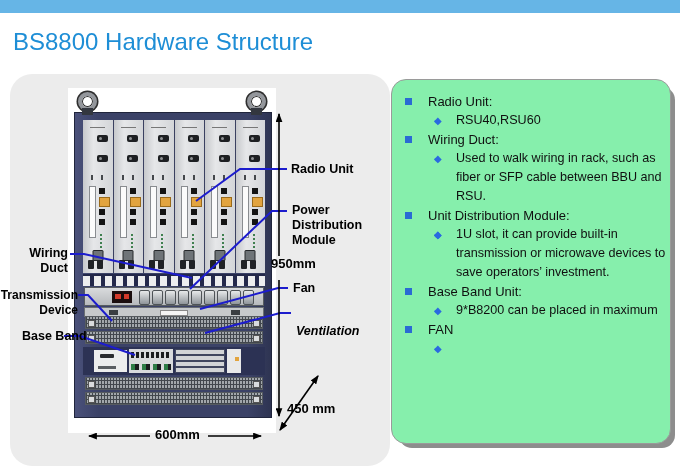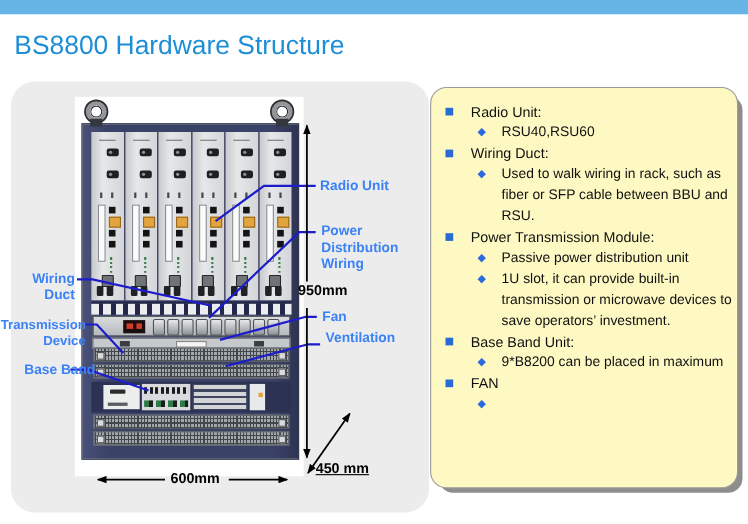--- a/index.html
+++ b/index.html
@@ -95,28 +95,28 @@
         background:repeating-linear-gradient(90deg,#2e7d46 0 4px,#1a1c1e 4px 8px,#d8dadc 8px 11px);}
   .bfill{left:92px;top:2px;width:50px;height:24px;box-sizing:border-box;border:1px solid #40465e;
         background:repeating-linear-gradient(0deg,#d2d4d6 0 4px,#40465e 4px 6px);}
   .brcard{left:144px;top:2px;width:14px;height:24px;background:#e8e9ea;}
   .brcard::before{content:"";position:absolute;right:2px;top:8px;width:4px;height:4px;background:#e2a43f;}
 
   
   .overlay{position:absolute;left:0;top:0;z-index:5;pointer-events:none;}
 
   
-  .dlabel{position:absolute;color:#3b82f6;font-weight:bold;font-size:12.5px;line-height:15px;
+  .dlabel{position:absolute;color:#000000;font-weight:bold;font-size:12.5px;line-height:15px;
           white-space:pre-line;z-index:6;}
   .ra{text-align:right;}
   .dim{position:absolute;color:#000;font-weight:bold;font-size:13px;z-index:6;white-space:nowrap;}
 
   
   .panel{position:absolute;left:391px;top:79px;width:280px;height:365px;box-sizing:border-box;
-         background:#fef9c3;border:1px solid #9a9a9a;border-radius:15px;
+         background:#86efac;border:1px solid #9a9a9a;border-radius:15px;
          box-shadow:6px 6px 0 -2px #8d8d8d;padding:12px 4px 0 0;z-index:4;}
   .pitem{position:relative;padding-left:36px;font-size:13px;line-height:19px;color:#101010;}
   .pitem .sq{position:absolute;left:13px;top:6px;width:7px;height:7px;background:#2a6ad4;}
   .psub{position:relative;padding-left:64px;font-size:12.6px;line-height:19px;color:#101010;}
   .psub .dm{position:absolute;left:42px;top:0;color:#2a6ae0;font-size:10px;}
 </style>
 </head>
 <body>
 
 <div id="stage">
@@ -273,40 +273,40 @@
       <path d="M279,256 V114" marker-end="url(#ah)"></path>
       <path d="M279,280 V416" marker-end="url(#ah)"></path>
       <path d="M150,436 H89" marker-end="url(#ah)"></path>
       <path d="M208,436 H261" marker-end="url(#ah)"></path>
       <path d="M280,430 L318,376" marker-start="url(#ah)" marker-end="url(#ah)"></path>
     </g>
   </svg>
 
   <div class="dlabel" style="left:291px;top:162px;">Radio Unit</div>
   <div class="dlabel" style="left:292px;top:203px;width:108px;">Power
-Distribution Wiring</div>
+Distribution Module</div>
   <div class="dlabel" style="left:293px;top:281px;">Fan</div>
-  <div class="dlabel" style="left:296px;top:300px;">Ventilation</div>
+  <div class="dlabel" style="left:296px;top:324px;font-style:italic;">Ventilation</div>
   <div class="dlabel ra" style="left:0px;top:288px;width:78px;font-size:12px;">Transmission
 Device</div>
   <div class="dlabel ra" style="left:20px;top:246px;width:48px;">Wiring
 Duct</div>
   <div class="dlabel" style="left:22px;top:329px;">Base Band</div>
 
   <div class="dim" style="left:271px;top:256px;">950mm</div>
   <div class="dim" style="left:155px;top:427px;">600mm</div>
-  <div class="dim" style="left:287px;top:418px;text-decoration:underline;">450 mm</div>
+  <div class="dim" style="left:287px;top:401px;">450 mm</div>
 
   <div class="panel">
     <div class="pitem"><span class="sq"></span><span>Radio Unit:</span></div>
     <div class="psub"><span class="dm">◆</span><span>RSU40,RSU60</span></div>
     <div class="pitem"><span class="sq"></span><span>Wiring Duct:</span></div>
     <div class="psub"><span class="dm">◆</span><span>Used to walk wiring in rack, such as fiber or SFP cable between BBU and RSU.</span></div>
-    <div class="pitem"><span class="sq"></span><span>Power Transmission Module:</span></div>
-    <div class="psub"><span class="dm">◆</span><span>Passive power distribution unit</span></div>
+    <div class="pitem"><span class="sq"></span><span>Unit Distribution Module:</span></div>
+    <div class="psub"><span class="dm">◆</span></div>
     <div class="psub"><span class="dm">◆</span><span>1U slot, it can provide built-in transmission or microwave devices to save operators’ investment.</span></div>
     <div class="pitem"><span class="sq"></span><span>Base Band Unit:</span></div>
     <div class="psub"><span class="dm">◆</span><span>9*B8200 can be placed in maximum</span></div>
     <div class="pitem"><span class="sq"></span><span>FAN</span></div>
     <div class="psub"><span class="dm">◆</span></div>
   </div>
 
 </div>
 
 </body></html>

